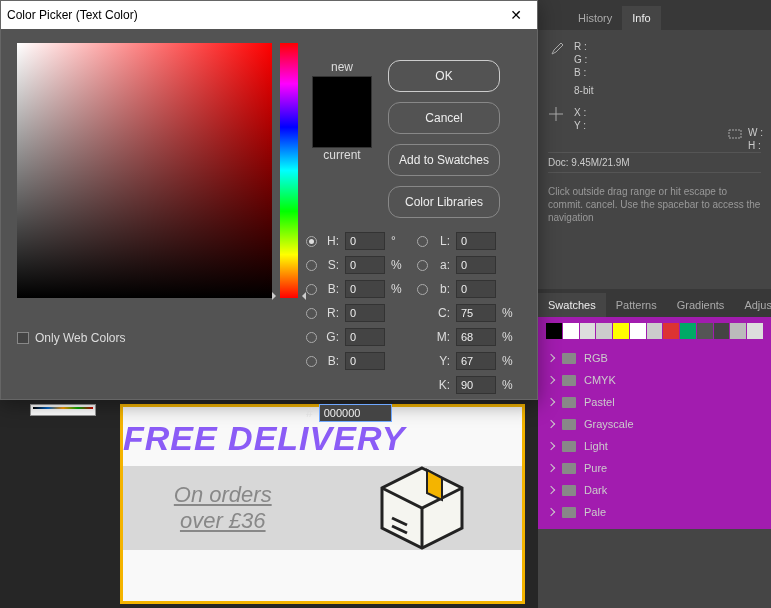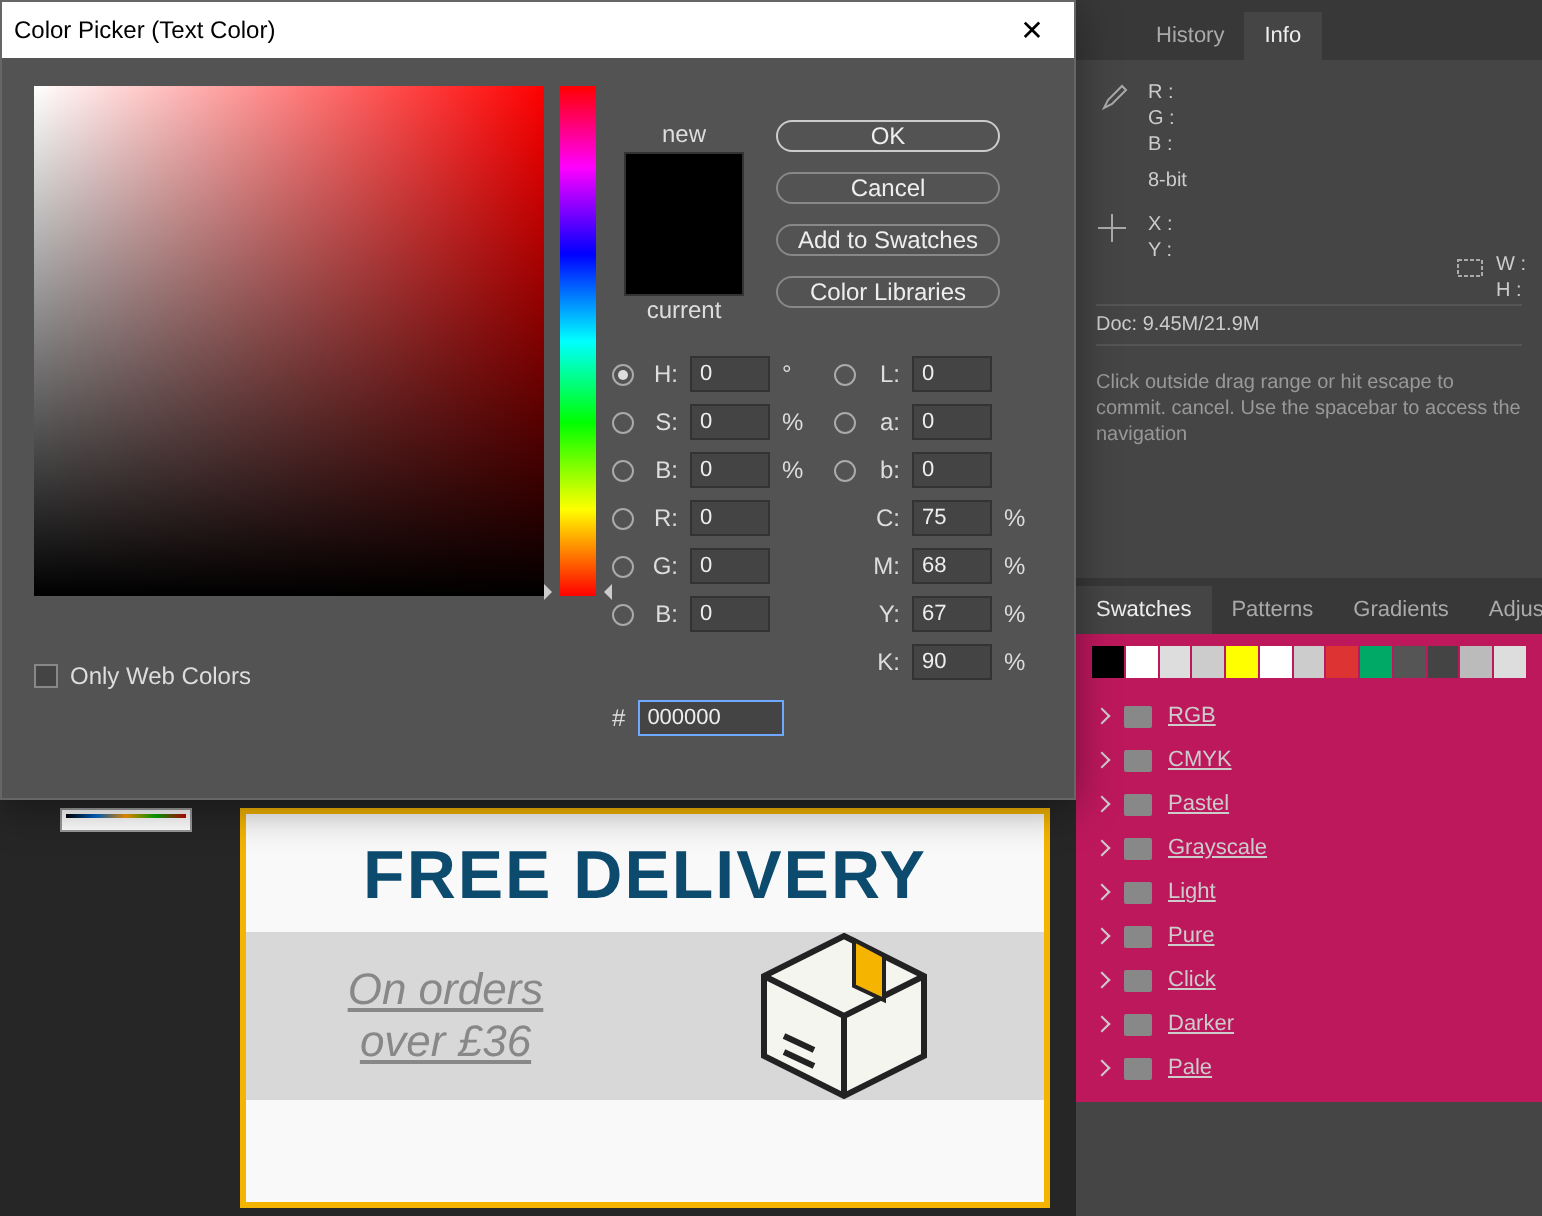--- a/index.html
+++ b/index.html
@@ -14,21 +14,21 @@
 .sat-val{width:255px;height:255px;position:relative;background:linear-gradient(to top,#000,rgba(0,0,0,0)),linear-gradient(to right,#fff,#f00);}
 .hue{width:18px;height:255px;background:linear-gradient(to bottom,#f00 0%,#f0f 16%,#00f 33%,#0ff 50%,#0f0 66%,#ff0 83%,#f00 100%);position:relative;}
 .hue-arrow-l{position:absolute;right:-8px;top:249px;border:4px solid transparent;border-right-color:#ccc;}
 .hue-arrow-r{position:absolute;left:-8px;top:249px;border:4px solid transparent;border-left-color:#ccc;}
 .preview-col{display:flex;flex-direction:column;align-items:center;width:72px;}
 .prev-label{font-size:12px;color:#ddd;margin-bottom:2px;}
 .prev-swatches{width:60px;height:72px;border:1px solid #333;display:flex;flex-direction:column;}
 .prev-new{flex:1;background:#000;}
 .prev-cur{flex:1;background:#000;}
 .btns{display:flex;flex-direction:column;gap:10px;width:112px;}
-.btn{height:16px;border:1px solid #888;border-radius:12px;background:#535353;color:#eee;font-size:12px;display:flex;align-items:center;justify-content:center;cursor:default;}
+.btn{height:32px;border:1px solid #888;border-radius:12px;background:#535353;color:#eee;font-size:12px;display:flex;align-items:center;justify-content:center;cursor:default;}
 .btn.primary{border-color:#ccc;}
 .inputs{margin-top:14px;display:flex;gap:14px;font-size:12px;}
 .inputs .col{display:flex;flex-direction:column;gap:6px;}
 .inrow{display:flex;align-items:center;gap:6px;}
 .radio{width:11px;height:11px;border-radius:50%;border:1px solid #aaa;display:flex;align-items:center;justify-content:center;}
 .radio.sel::after{content:'';width:5px;height:5px;border-radius:50%;background:#ddd;}
 .lbl{width:16px;text-align:right;}
 .num{width:40px;height:18px;background:#444;border:1px solid #333;color:#eee;padding:0 4px;font-size:11px;}
 .unit{width:12px;}
 .hex-row{margin-top:10px;display:flex;align-items:center;gap:6px;}
@@ -41,31 +41,31 @@
 .tab.active{background:#454545;color:#eee;}
 .info-body{padding:10px;}
 .info-row{display:flex;gap:10px;margin-bottom:6px;align-items:flex-start;}
 .eyedrop{width:16px;height:16px;}
 .rgb-lines{font-size:10px;line-height:13px;}
 .bitrow{padding-left:26px;font-size:10px;margin-bottom:10px;}
 .crossh{width:16px;height:16px;}
 .doclabel{font-size:10px;margin-top:20px;padding:4px 0;border-top:1px solid #555;border-bottom:1px solid #555;}
 .hint{font-size:10px;color:#999;margin-top:12px;line-height:13px;}
 .mid-tabs{margin-top:55px;height:28px;background:#383838;display:flex;align-items:flex-end;}
-.sw-body{background:#be185d;padding:6px 8px;text-decoration:underline;}
+.sw-body{background:#a21caf;padding:6px 8px;}
 .sw-row{display:flex;gap:1px;margin-bottom:8px;}
 .sw{width:16px;height:16px;}
 .folder-row{display:flex;align-items:center;gap:8px;padding:5px 2px;font-size:11px;}
 .chev{width:6px;height:6px;border-right:1px solid #ccc;border-bottom:1px solid #ccc;transform:rotate(-45deg);}
 .fold{width:14px;height:11px;background:#888;border-radius:1px;}
 .canvas-area{position:absolute;left:0;top:400px;right:233px;bottom:0;background:#262626;}
 .tab-thumb{position:absolute;left:30px;top:4px;width:66px;height:12px;background:#fff;border:1px solid #999;}
 .tab-thumb::after{content:'';position:absolute;left:2px;top:2px;right:2px;height:2px;background:linear-gradient(90deg,#000,#06c,#f90,#0a0,#c00);}
 .banner{position:absolute;left:120px;top:4px;width:405px;height:200px;background:#f9f9f9;border:3px solid #f4b400;}
-.b-title{text-align:center;font-size:34px;font-weight:700;color:#0c4a6e;padding:12px 0 8px;letter-spacing:1px;}
+.b-title{font-size:34px;font-weight:700;color:#8b5cf6;padding:12px 0 8px;letter-spacing:1px;font-style:italic;}
 .b-bottom{display:flex;height:84px;}
 .b-text{flex:1;background:#d8d8d8;display:flex;flex-direction:column;justify-content:center;align-items:center;color:#888;font-size:22px;font-style:italic;text-decoration:underline;}
 .b-icon{flex:1;display:flex;align-items:center;justify-content:center;background:#d8d8d8;}
 .box-svg{width:100px;height:100px;}
 .wh{position:absolute;right:8px;top:126px;font-size:10px;display:flex;gap:6px;}
 </style>
 </head>
 <body>
 
 <div class="ps-bg"></div>
@@ -158,26 +158,21 @@
     <span>Light</span>
   </div>
         <div class="folder-row">
     <div class="chev"></div>
     <div class="fold"></div>
     <span>Pure</span>
   </div>
         <div class="folder-row">
     <div class="chev"></div>
     <div class="fold"></div>
-    <span>Click</span>
-  </div>
-        <div class="folder-row">
-    <div class="chev"></div>
-    <div class="fold"></div>
-    <span>Darker</span>
+    <span>Dark</span>
   </div>
         <div class="folder-row">
     <div class="chev"></div>
     <div class="fold"></div>
     <span>Pale</span>
   </div>
       </div>
   </div>
 </div>
 

